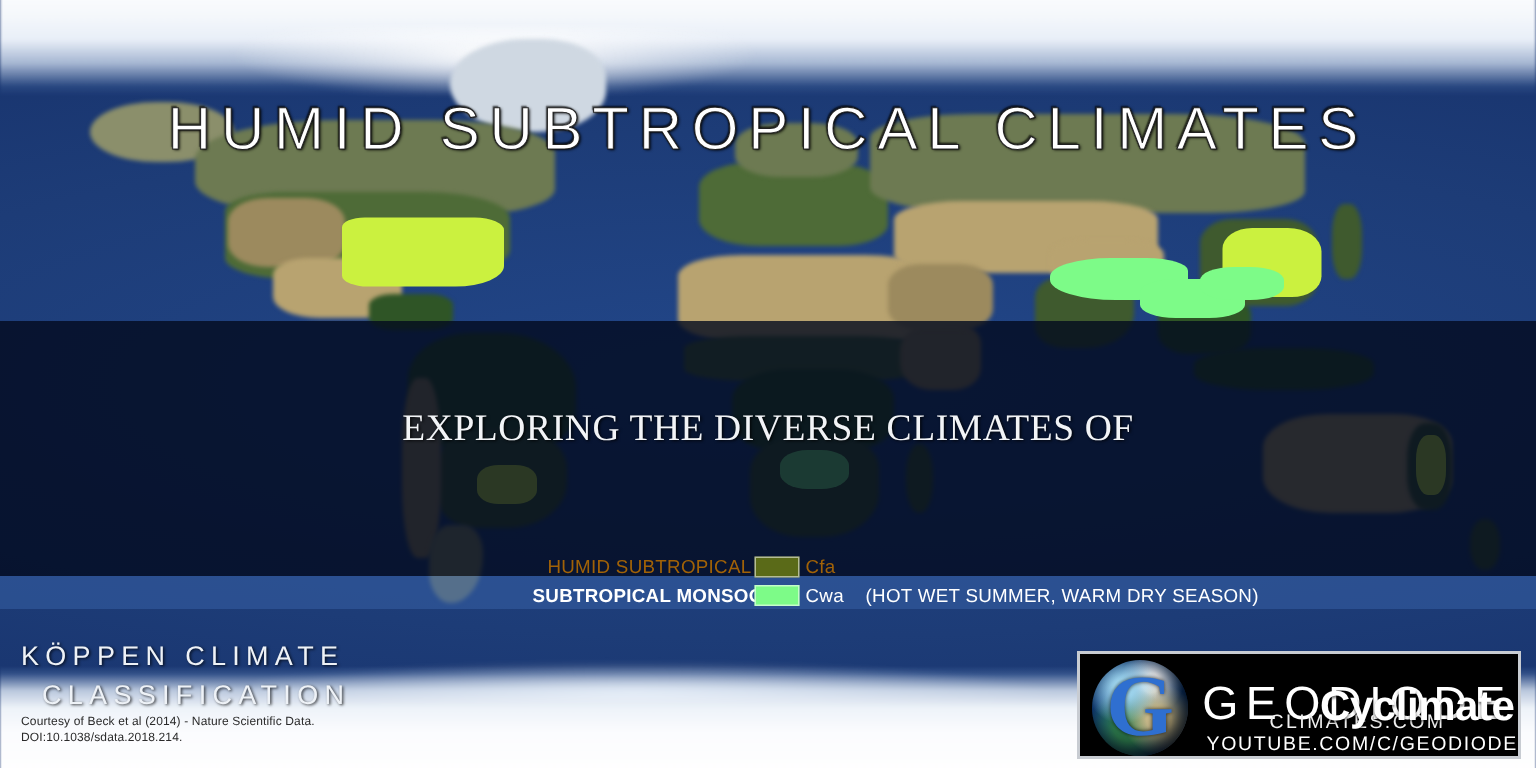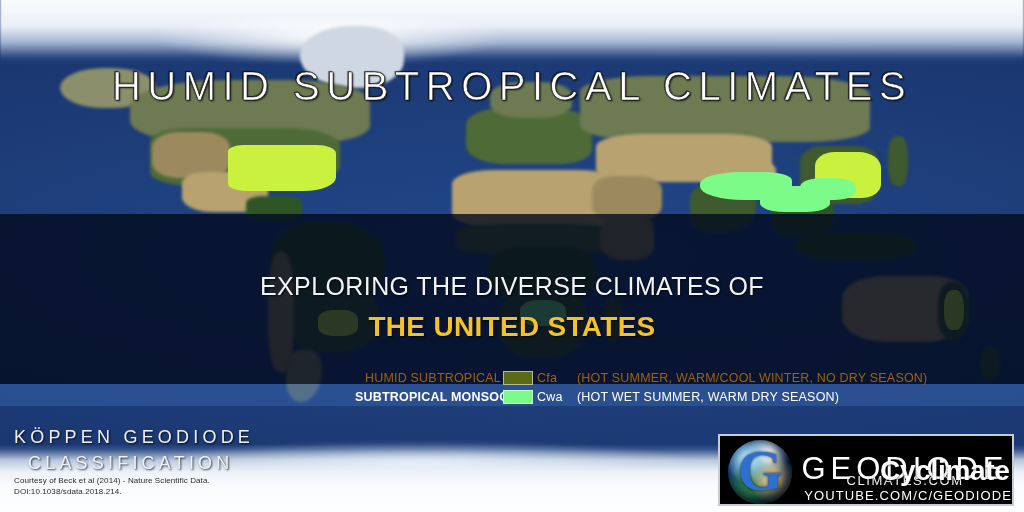--- a/index.html
+++ b/index.html
@@ -50,21 +50,21 @@
 
   
   .title { position:absolute; left:0; right:0; top:64px; text-align:center;
     font-size:40px; letter-spacing:6.5px; color:#ffffff; font-weight:400;
     text-shadow:0 0 1px #1a1a1a, 1px 1px 2px rgba(0,0,0,.85), -1px -1px 1px rgba(0,0,0,.6);
     -webkit-text-stroke:.7px rgba(20,20,20,.9); }
 
   
   .sub1 { position:absolute; left:0; right:0; top:272px; text-align:center;
     font-size:25px; letter-spacing:.4px; color:#f2f4f7; font-weight:400;
-    text-shadow:1px 1px 2px rgba(0,0,0,.8); }
+    text-shadow:1px 1px 2px rgba(0,0,0,.8);font-family:Liberation Serif, serif; }
   .sub2 { position:absolute; left:0; right:0; top:311px; text-align:center;
     font-size:28px; letter-spacing:.3px; color:#f5c223; font-weight:700;
     text-shadow:1px 1px 2px rgba(0,0,0,.85); }
 
   
   .legend { position:absolute; left:355px; top:368px; width:600px;
     font-size:12.5px; letter-spacing:.2px; }
   .lrow { display:flex; align-items:center; height:19px; }
   .lname { width:146px; text-align:right; font-weight:600; white-space:nowrap; }
   .lswatch { width:30px; height:14px; margin:0 0 0 2px; border:1px solid rgba(255,255,255,.55); }
@@ -165,39 +165,37 @@
     <div class="ice-south-ridge"></div>
     <div class="ice-south"></div>
   </div>
 
   <div class="dim-band"></div>
   <div class="legend-band"></div>
 
   <div class="title">HUMID SUBTROPICAL CLIMATES</div>
 
   <div class="sub1">EXPLORING THE DIVERSE CLIMATES OF</div>
-  <div class="sub2">THE UNITED STATES</div>
 
   <div class="legend">
     <div class="lrow r1">
       <span class="lname">HUMID SUBTROPICAL</span>
       <span class="lswatch" style="background:#5a6a18;"></span>
       <span class="lcode">Cfa</span>
-      <span class="ldesc">(HOT SUMMER, WARM/COOL WINTER, NO DRY SEASON)</span>
     </div>
     <div class="lrow r2">
       <span class="lname">SUBTROPICAL MONSOON</span>
       <span class="lswatch" style="background:#7dfb88;"></span>
       <span class="lcode">Cwa</span>
       <span class="ldesc">(HOT WET SUMMER, WARM DRY SEASON)</span>
     </div>
   </div>
 
   <div class="kb">
-    <div class="k1">KÖPPEN GEODIODE</div>
+    <div class="k1">KÖPPEN CLIMATE</div>
     <div class="k2">CLASSIFICATION</div>
     <div class="fine">Courtesy of Beck et al (2014) - Nature Scientific Data.</div>
     <div class="fine">DOI:10.1038/sdata.2018.214.</div>
   </div>
 
   <div class="logo">
     <div class="globe"></div>
     <div class="globe-g">G</div>
     <div class="logo-name">GEODIODE</div>
     <div class="logo-site">CLIMATES.COM</div>

